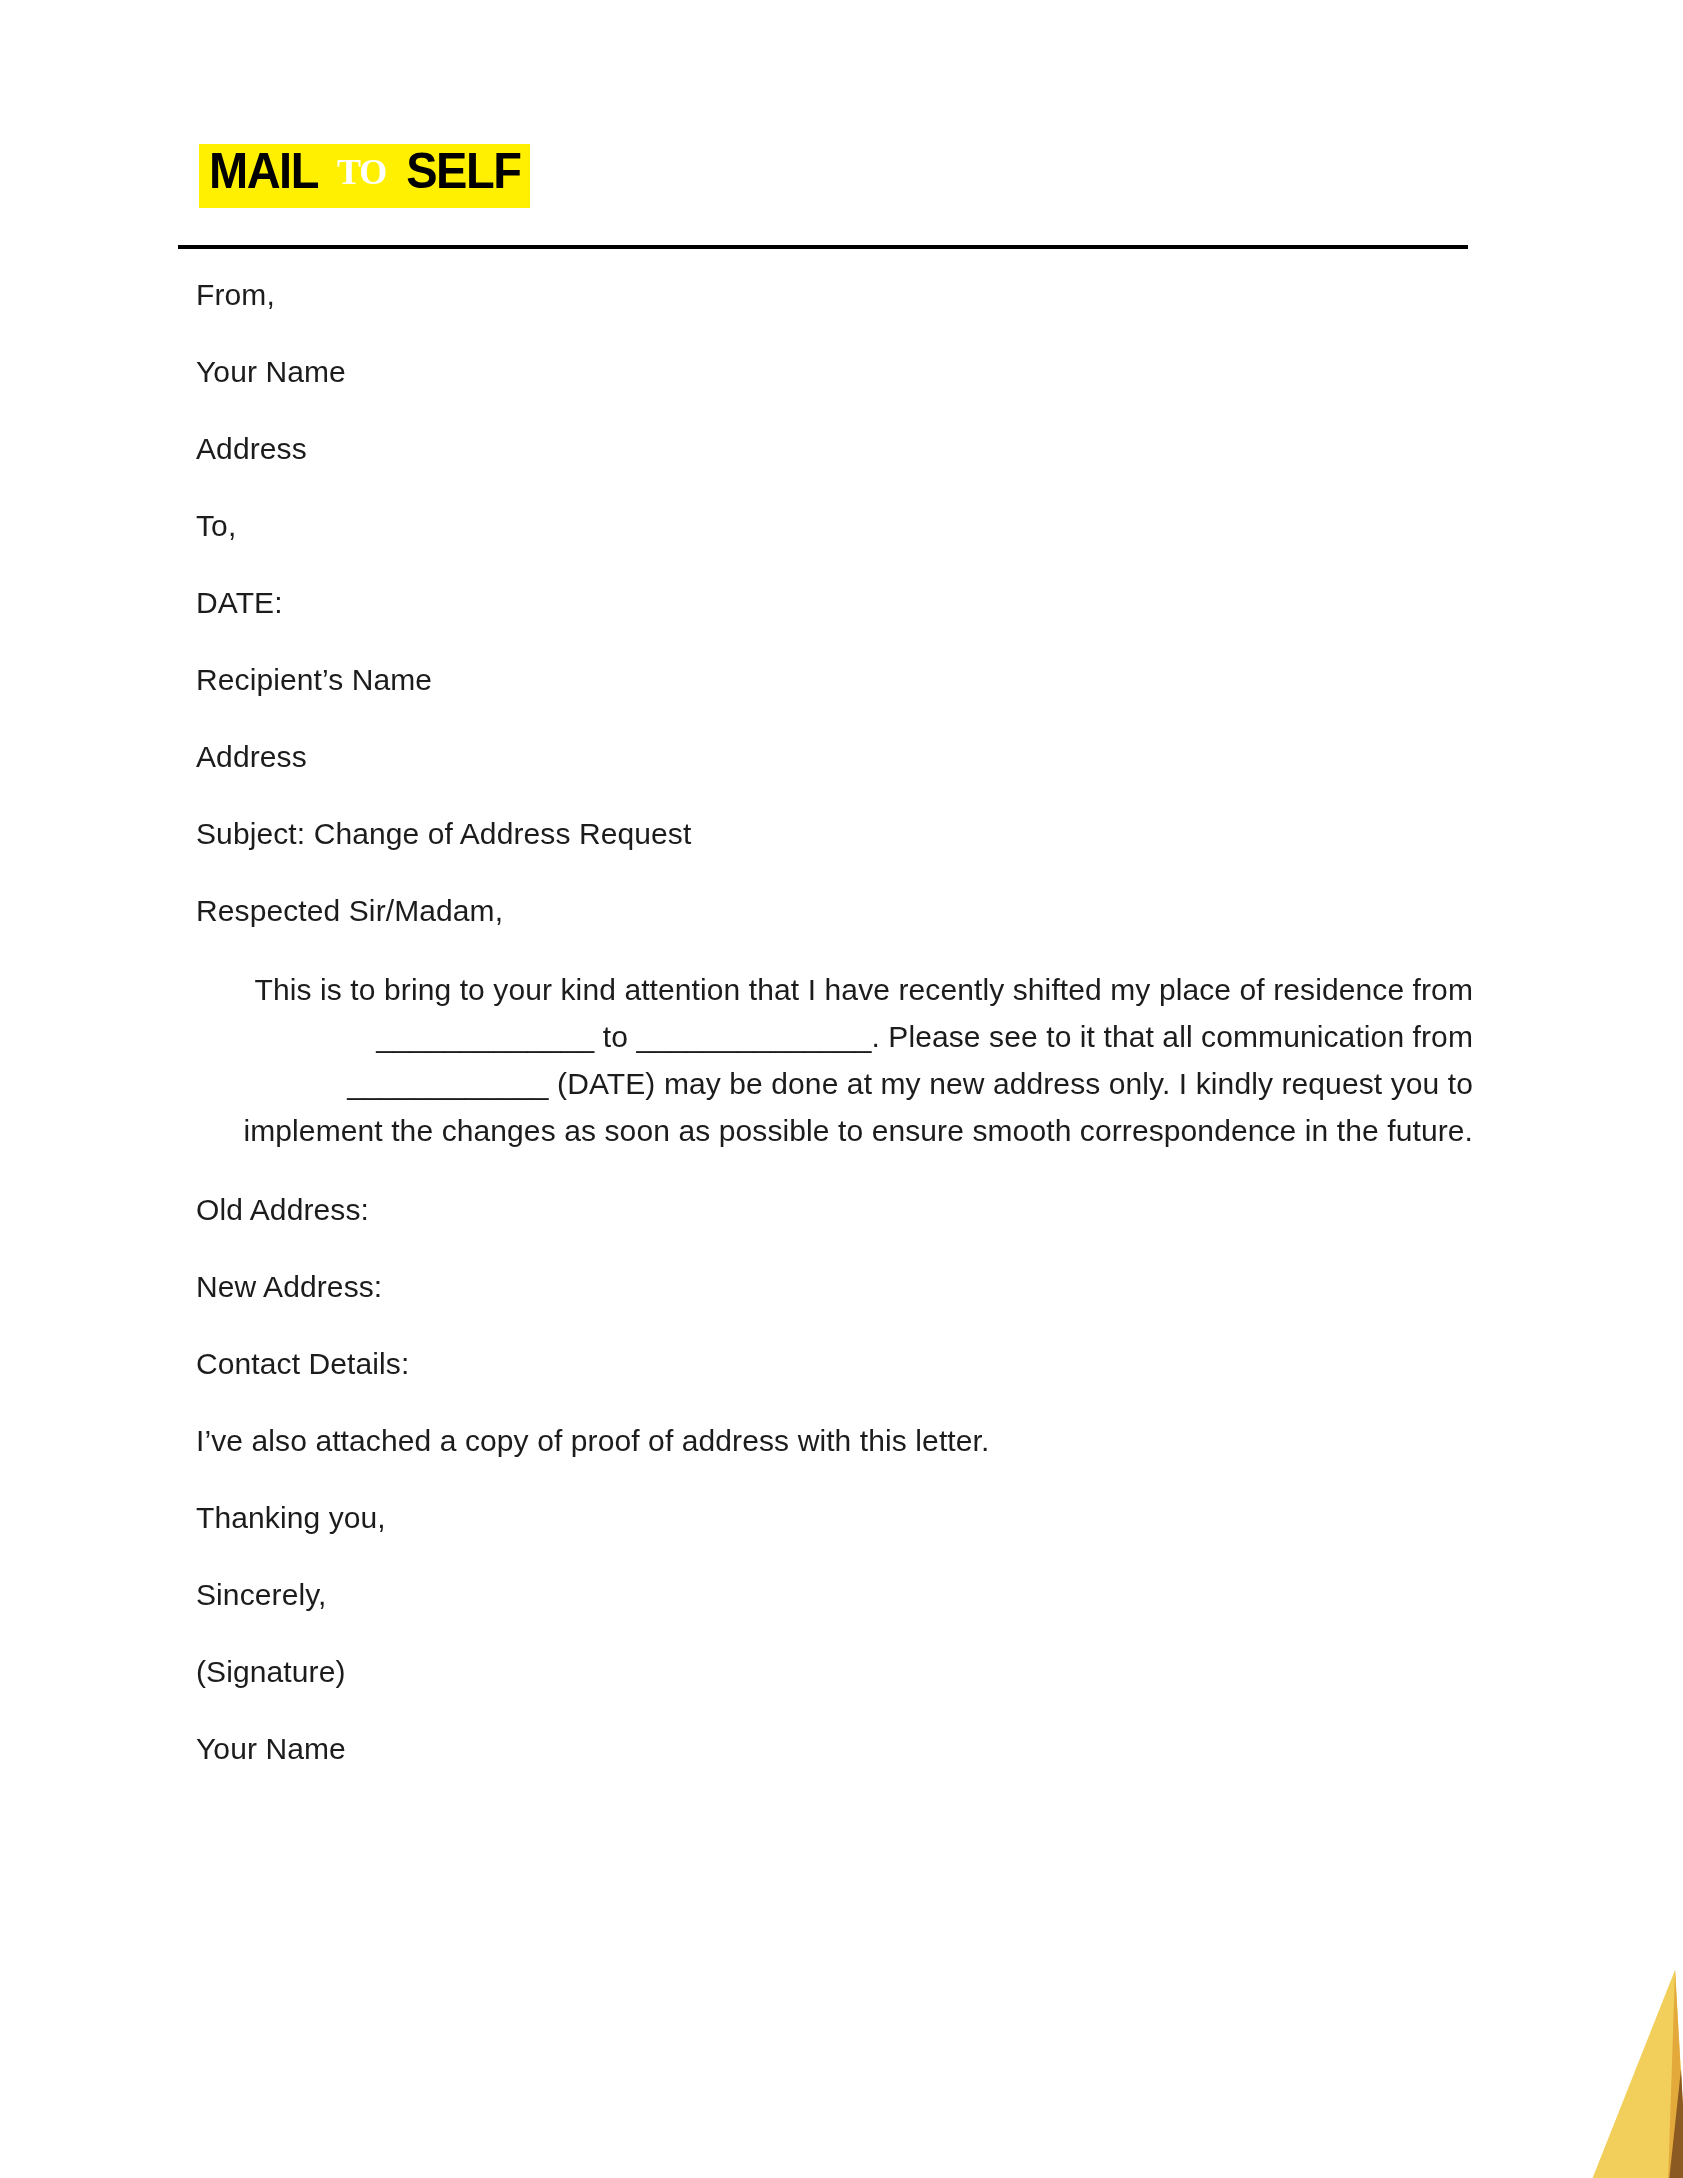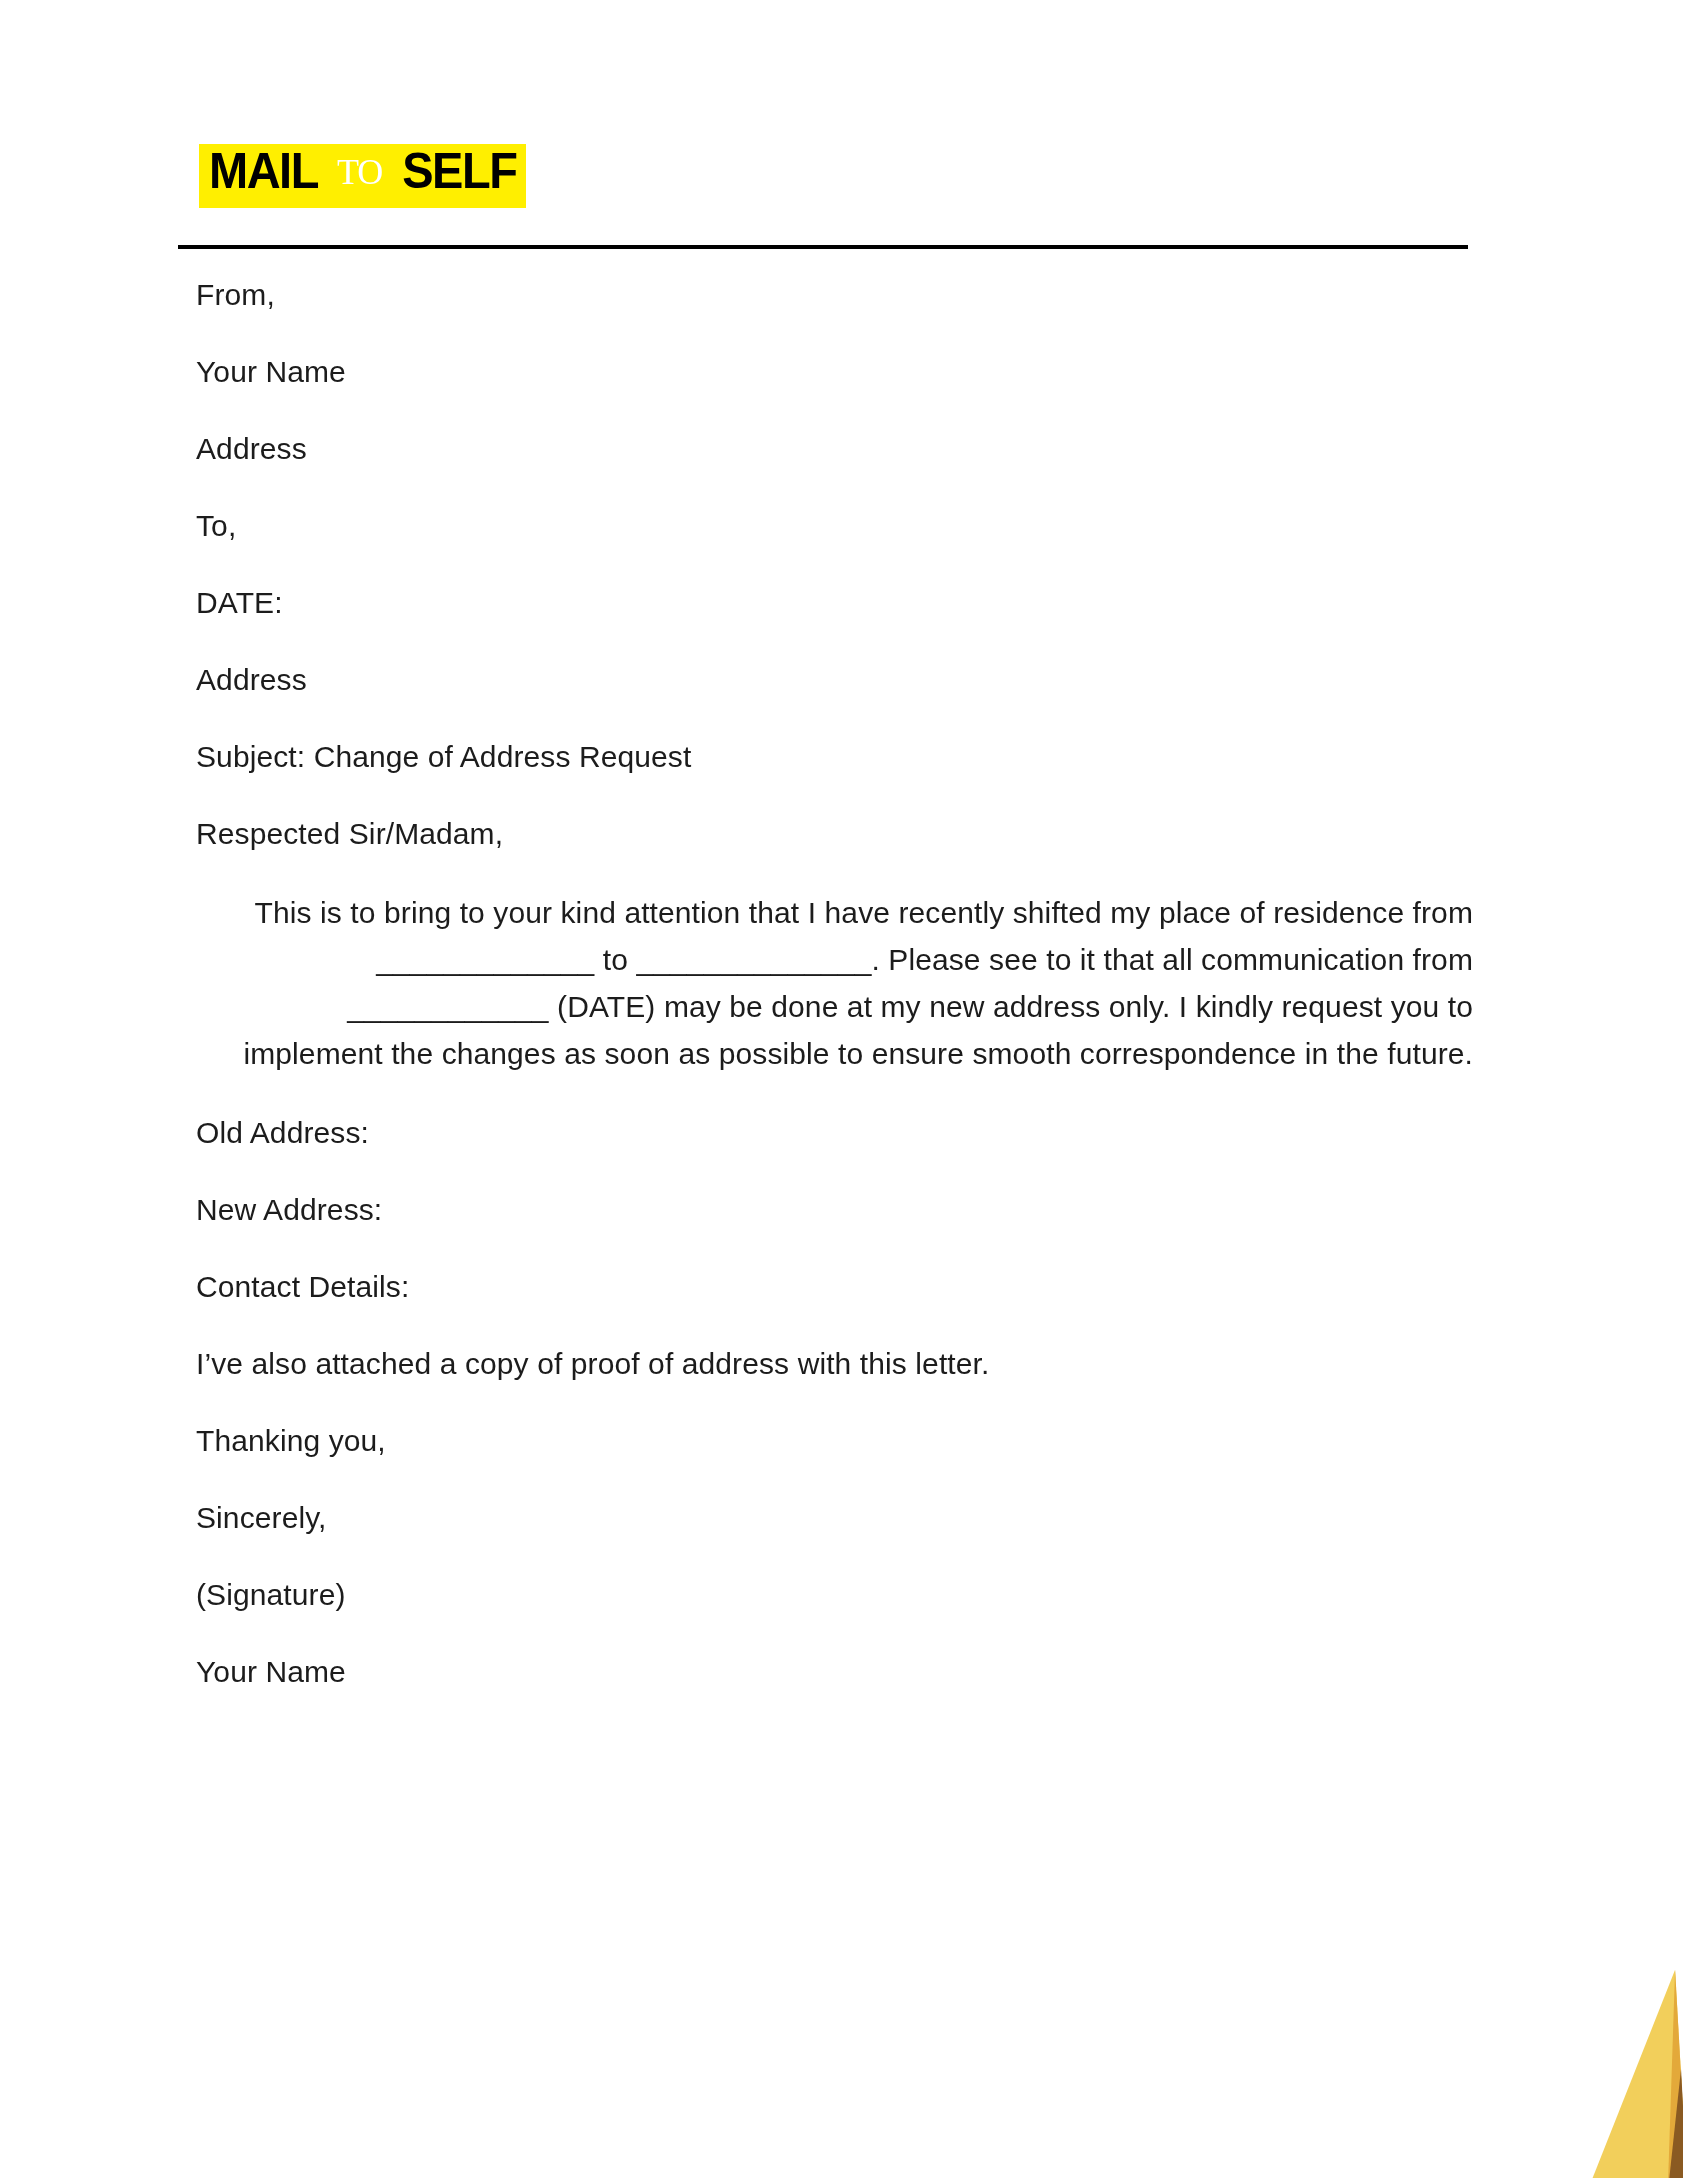--- a/index.html
+++ b/index.html
@@ -53,21 +53,21 @@
     font-family: "Liberation Sans", sans-serif;
     font-weight: 700;
     font-size: 47px;
     color: #000000;
     letter-spacing: -1.5px;
     transform: scaleY(1.06);
     display: inline-block;
   }
   .logo-to {
     font-family: "Liberation Serif", serif;
-    font-weight: 400;
+    font-weight: 700;
     font-size: 36px;
     color: #ffffff;
     letter-spacing: -1px;
     display: inline-block;
     margin-left: -17px;
     margin-right: -16px;
     position: relative;
     z-index: 2;
     transform: translateY(2px);
   }
@@ -132,20 +132,21 @@
   <div class="header-rule"></div>
 
   <div class="letter">
 
     <p class="line">From,</p>
     <p class="line">Your Name</p>
     <p class="line">Address</p>
     <p class="line">To,</p>
 
     <p class="line">DATE:</p>
+    <p class="line">Recipient’s Name</p>
     <p class="line">Address</p>
 
     <p class="line">Subject: Change of Address Request</p>
 
     <p class="line">Respected Sir/Madam,</p>
 
     <p class="para">This is to bring to your kind attention that I have recently shifted my place of residence from _____________ to ______________. Please see to it that all communication from ____________ (DATE) may be done at my new address only. I kindly request you to implement the changes as soon as possible to ensure smooth correspondence in the future.</p>
 
     <p class="line">Old Address:</p>
     <p class="line">New Address:</p>

